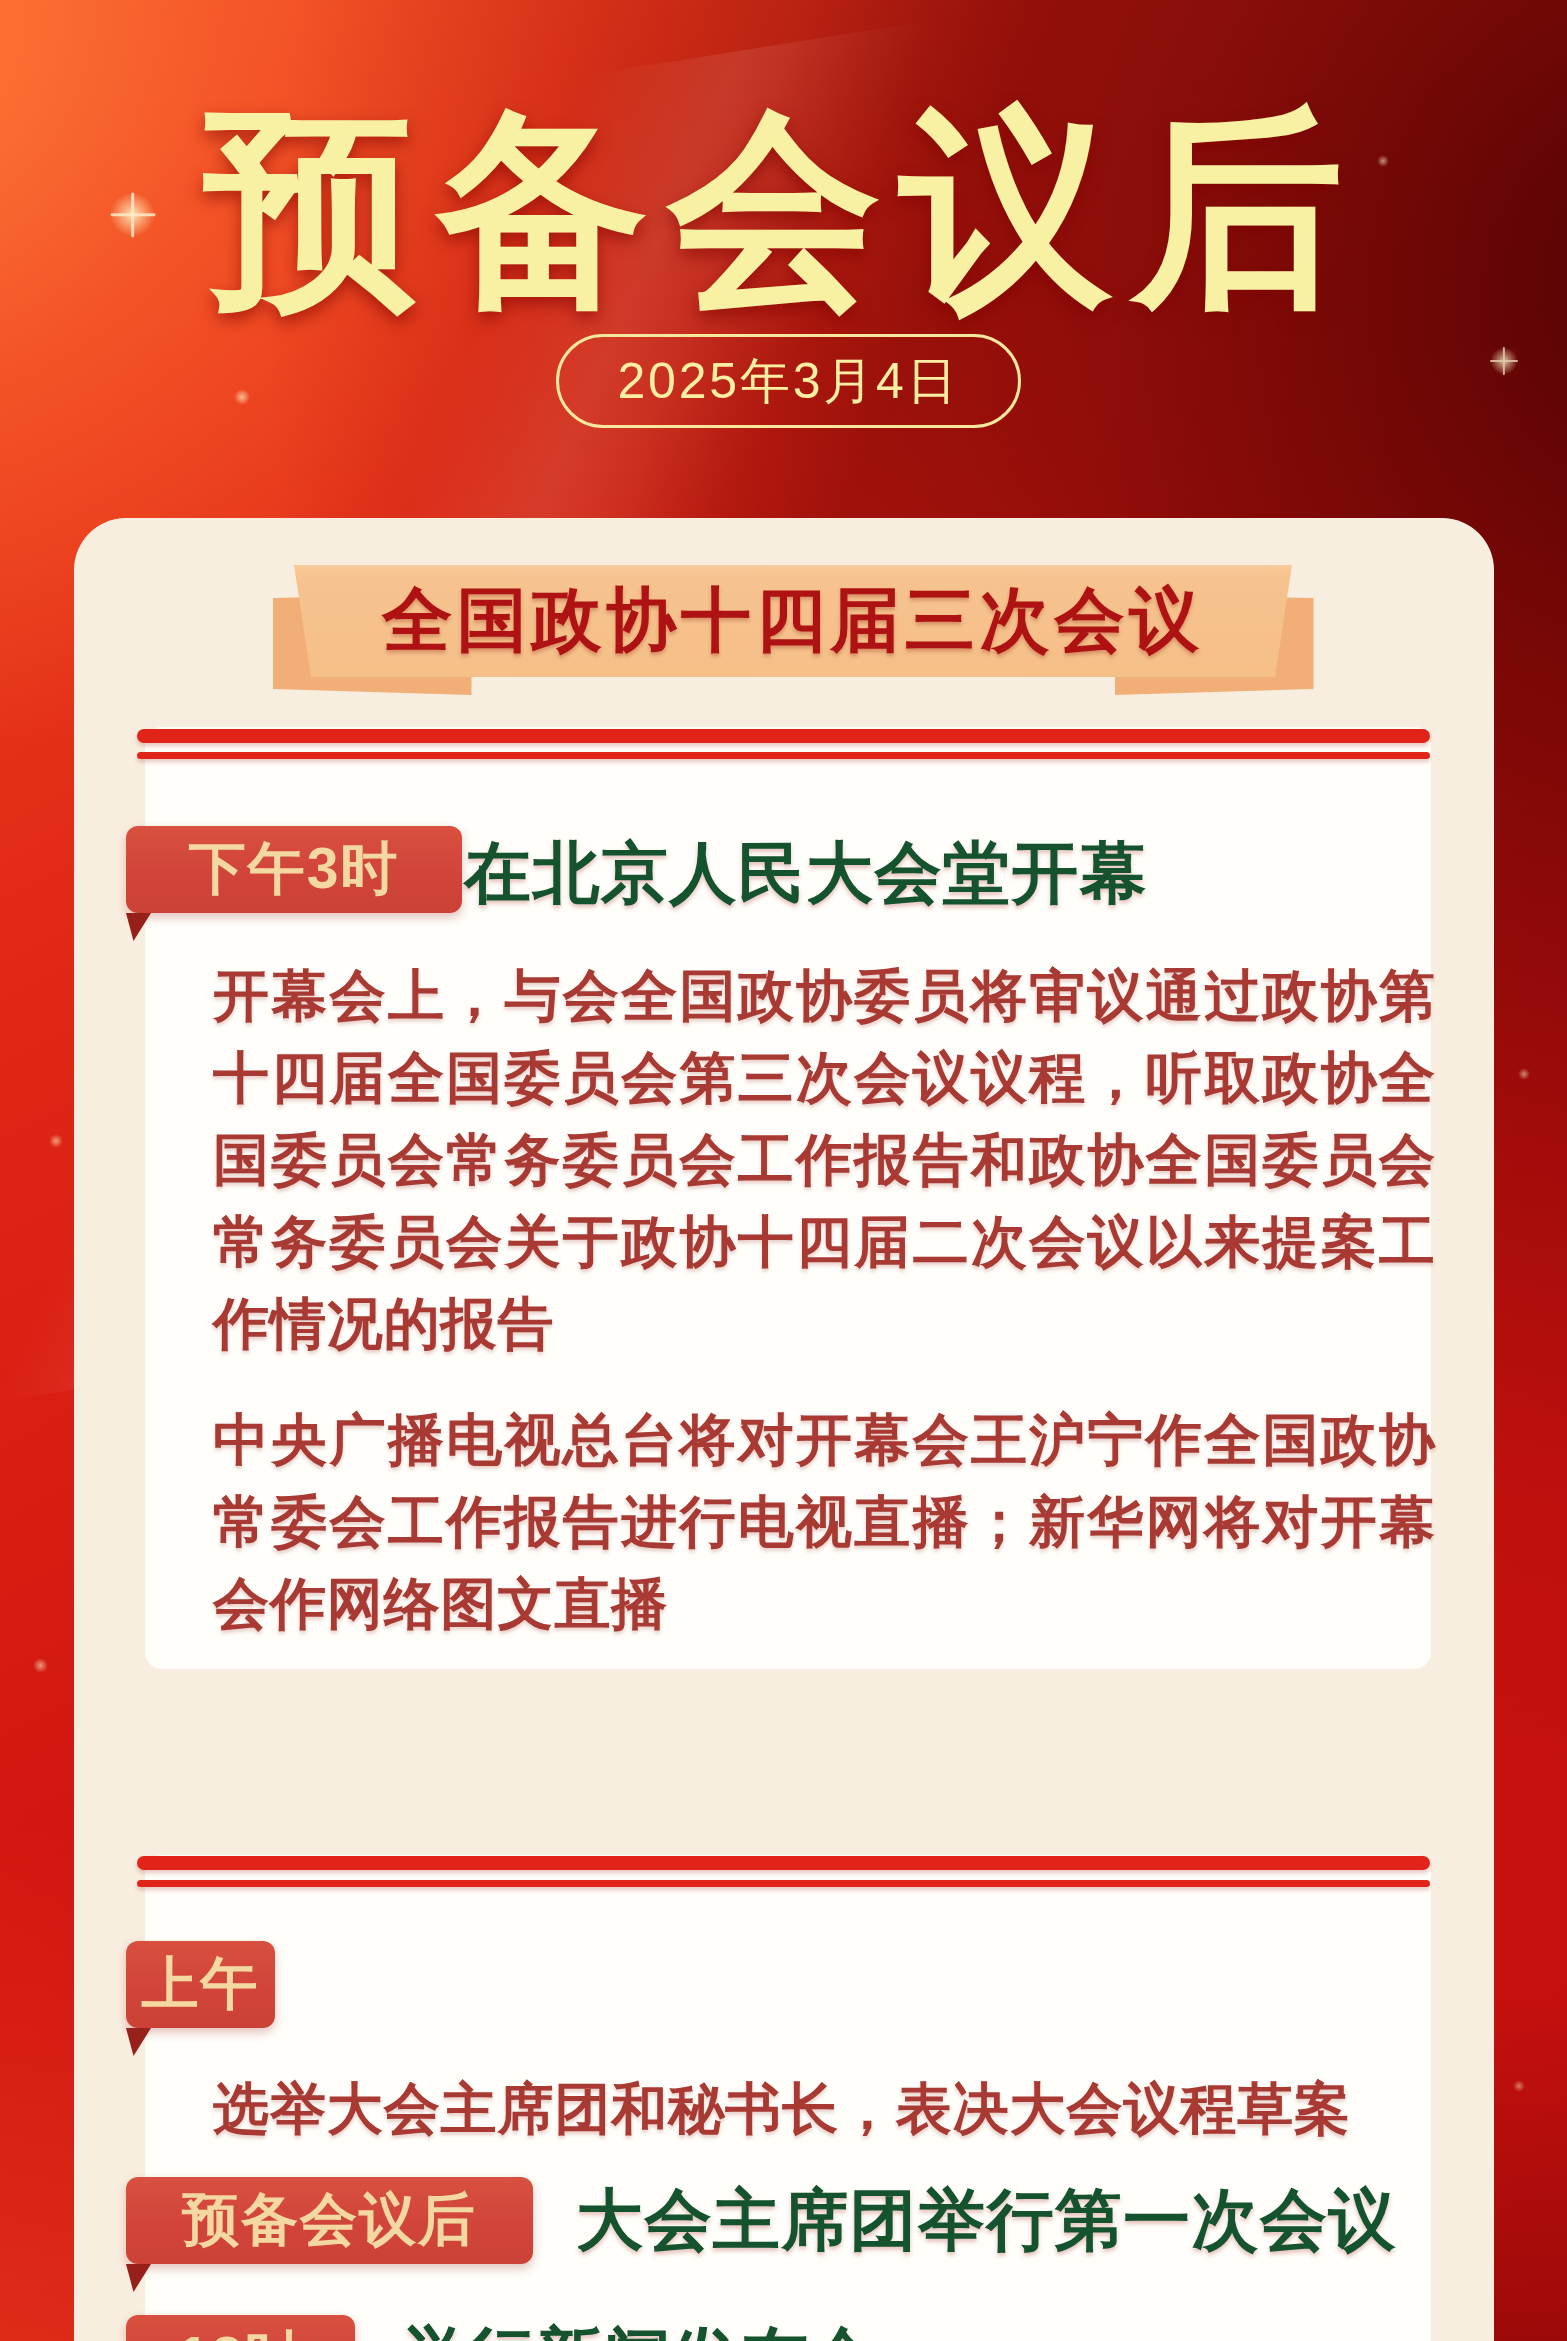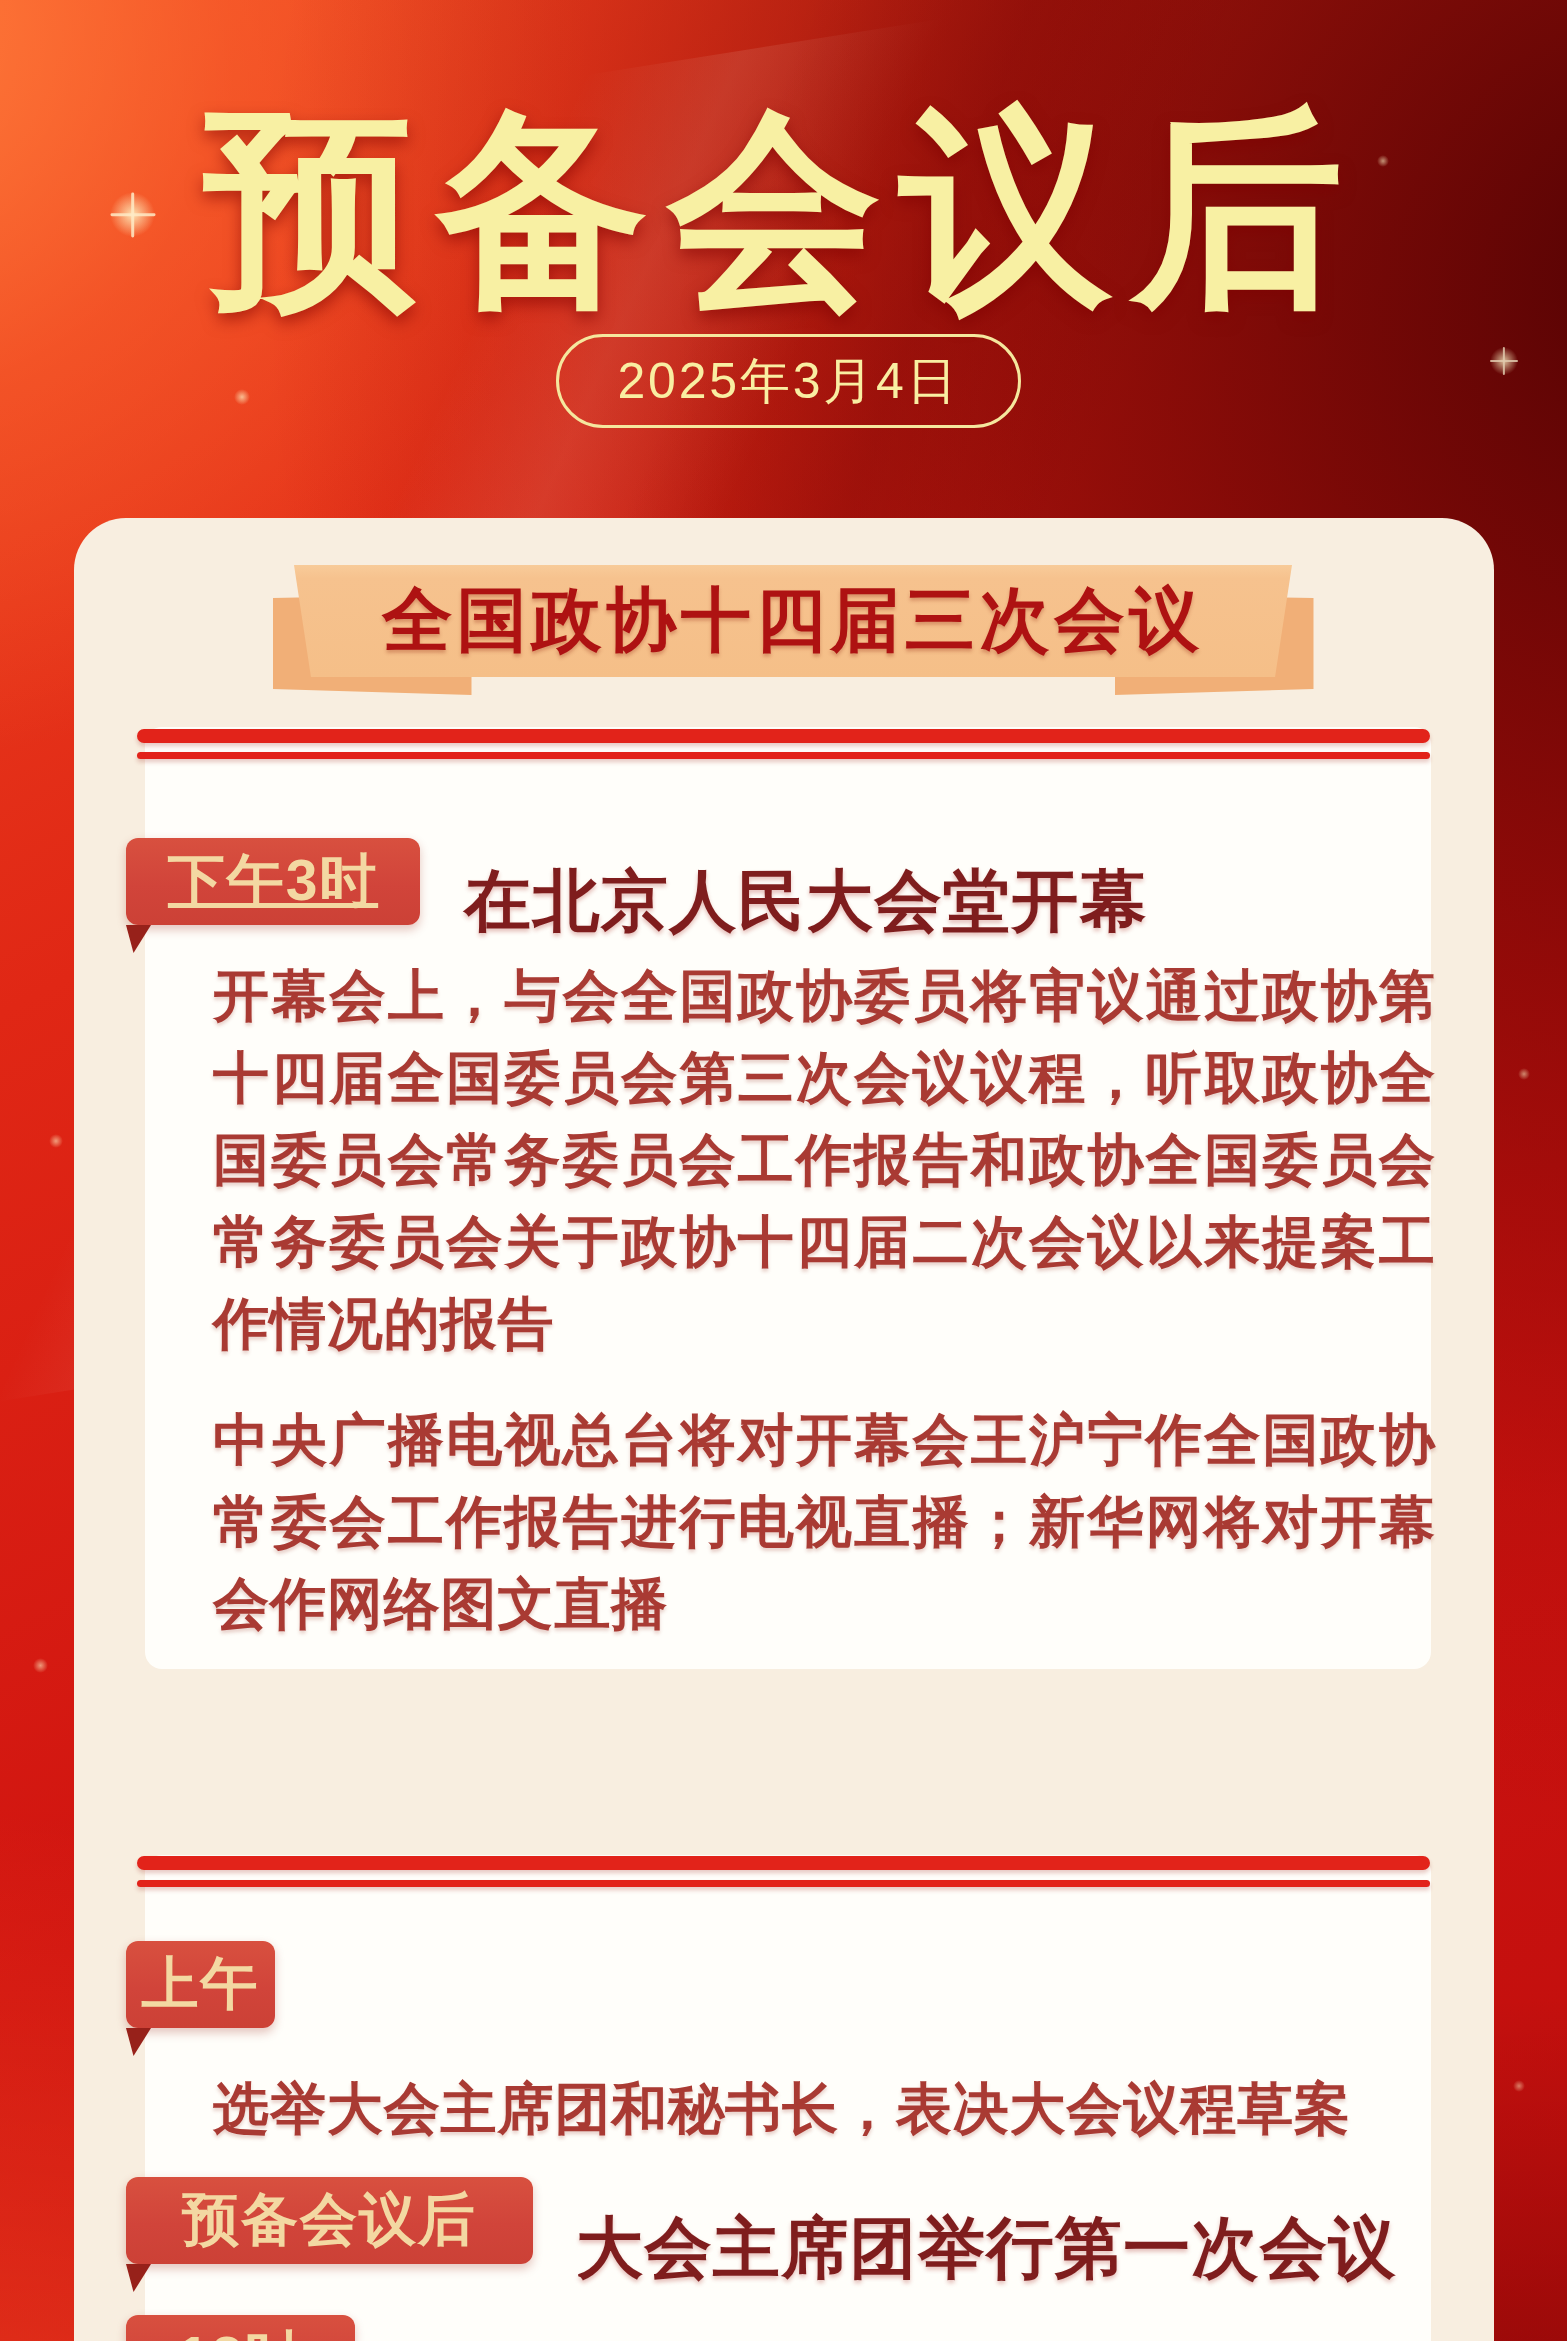--- a/index.html
+++ b/index.html
@@ -91,33 +91,32 @@
     border-radius:12px;
     display:flex;align-items:center;justify-content:center;
     color:#f3d8a2;font-size:57px;font-weight:800;letter-spacing:1.9px;
     box-shadow:0 4.7px 9.4px rgba(150,30,20,0.25);
     white-space:nowrap;
   }
   .tag::after{
     content:"";position:absolute;left:0;top:100%;width:25px;height:28px;
     background:#97211a;clip-path:polygon(0 0,100% 0,30% 100%);
   }
-  .tag-1{top:320px;width:294px;text-decoration:underline;}
+  .tag-1{top:308px;width:336px;}
   .tag-2{top:1423px;width:149px;}
   .tag-3{top:1659px;width:407px;}
   .tag-4{top:1797px;width:229px;}
 
   
   .heading{
     position:absolute;height:87px;z-index:3;
     display:flex;align-items:center;
     font-size:67px;font-weight:900;letter-spacing:1.4px;
-    color:#7f1d1d;white-space:nowrap;
+    color:#14532d;white-space:nowrap;
     text-shadow:0 3.3px 4.2px rgba(160,30,20,0.28);
-    margin-top:28px;
   }
   .heading-1{left:390px;top:312px;}
   .heading-2{left:245px;top:1423px;}
   .heading-3{left:502px;top:1659px;}
   .heading-4{left:325px;top:1797px;}
 
   
   .para{
     position:absolute;left:139px;width:1223px;z-index:3;
     font-size:56px;line-height:82px;letter-spacing:0.9px;

